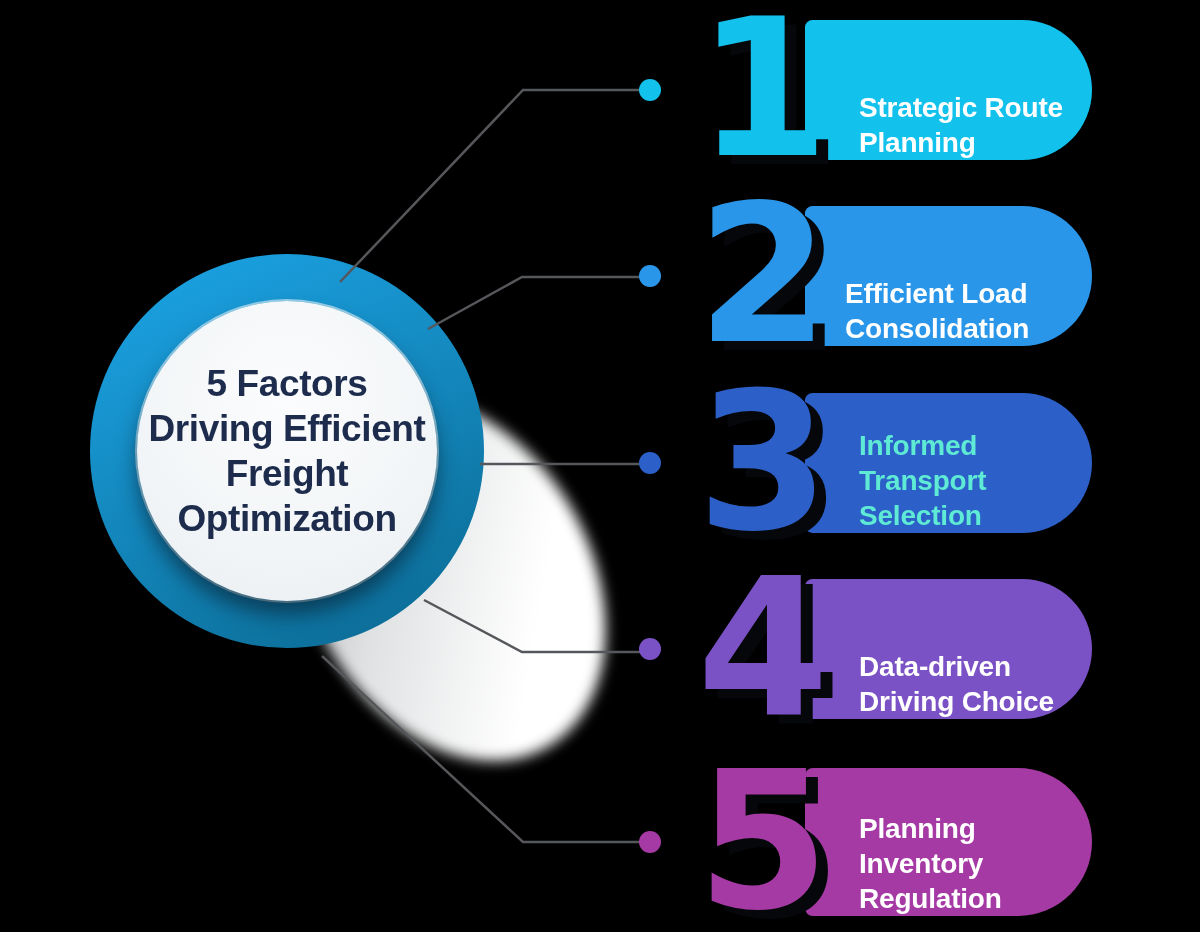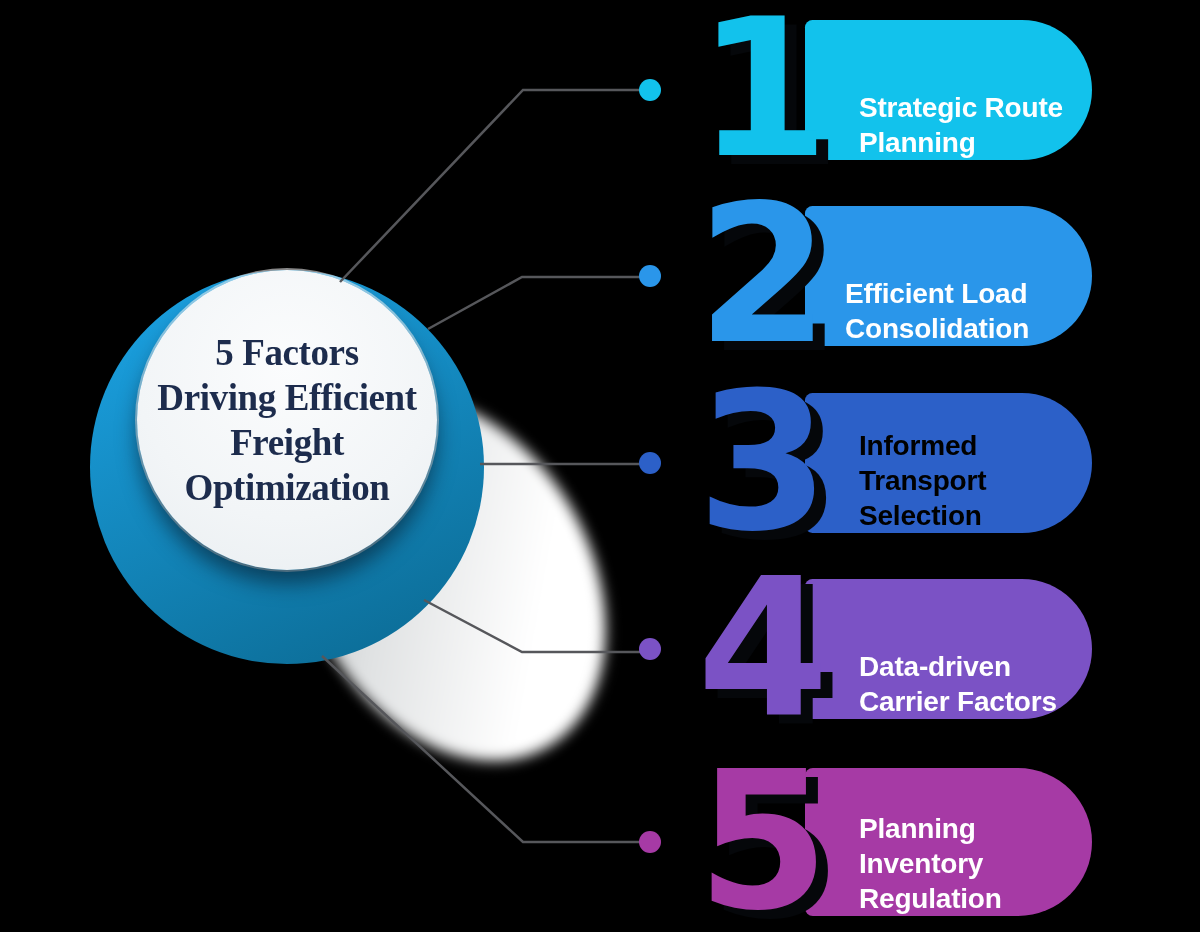--- a/index.html
+++ b/index.html
@@ -13,25 +13,25 @@
     position:absolute; left:310px; top:383px; width:280px; height:390px;
     border-radius:50%;
     transform:rotate(-30deg);
     background:linear-gradient(130deg,#9fa3a6 0%,#dfe1e2 35%,#ffffff 70%);
     filter:blur(7px);
     z-index:1;
   }
 
   
   .hub {
-    position:absolute; left:90px; top:270px; width:394px; height:394px;
+    position:absolute; left:90px; top:254px; width:394px; height:394px;
     border-radius:50%;
     background:linear-gradient(155deg, var(--ring1,#1a9edd) 12%, var(--ring2,#0c6d97) 92%);
     z-index:2;
-    display:flex; align-items:flex-start; justify-content:center;font-family:Liberation Serif, serif;
+    display:flex; align-items:center; justify-content:center;
   }
   .hub-face {
     width:300px; height:300px; border-radius:50%;
     background:radial-gradient(circle at 50% 32%, #fbfcfd 0%, var(--face,#f2f5f7) 60%, #e9eef1 100%);
     box-shadow:0 14px 20px rgba(5,20,35,.55), 0 0 0 2px rgba(255,255,255,.55);
     display:flex; align-items:center; justify-content:center;
   }
   .hub-title {
     width:340px; text-align:center; white-space:pre-line;
     font-size:37px; line-height:45px; font-weight:700;
@@ -119,31 +119,31 @@
     <div class="pill">
       <div class="pill-label" style="color: rgb(255, 255, 255); margin-left: 16px;">Efficient Load
 Consolidation</div>
     </div>
   </div>
 
   <div class="row row3" style="--c: #2c60c8;">
     <div class="dot"></div>
     <div class="num">3</div>
     <div class="pill">
-      <div class="pill-label" style="color: #000000;">Informed Transport
+      <div class="pill-label" style="color: #5eead4;">Informed Transport
 Selection</div>
     </div>
   </div>
 
   <div class="row row4" style="--c: #7b52c5;">
     <div class="dot"></div>
     <div class="num">4</div>
     <div class="pill">
       <div class="pill-label" style="color: rgb(255, 255, 255);">Data-driven
-Carrier Factors</div>
+Driving Choice</div>
     </div>
   </div>
 
   <div class="row row5" style="--c: #a63aa5;">
     <div class="dot"></div>
     <div class="num">5</div>
     <div class="pill">
       <div class="pill-label" style="color: rgb(255, 255, 255);">Planning Inventory
 Regulation</div>
     </div>

